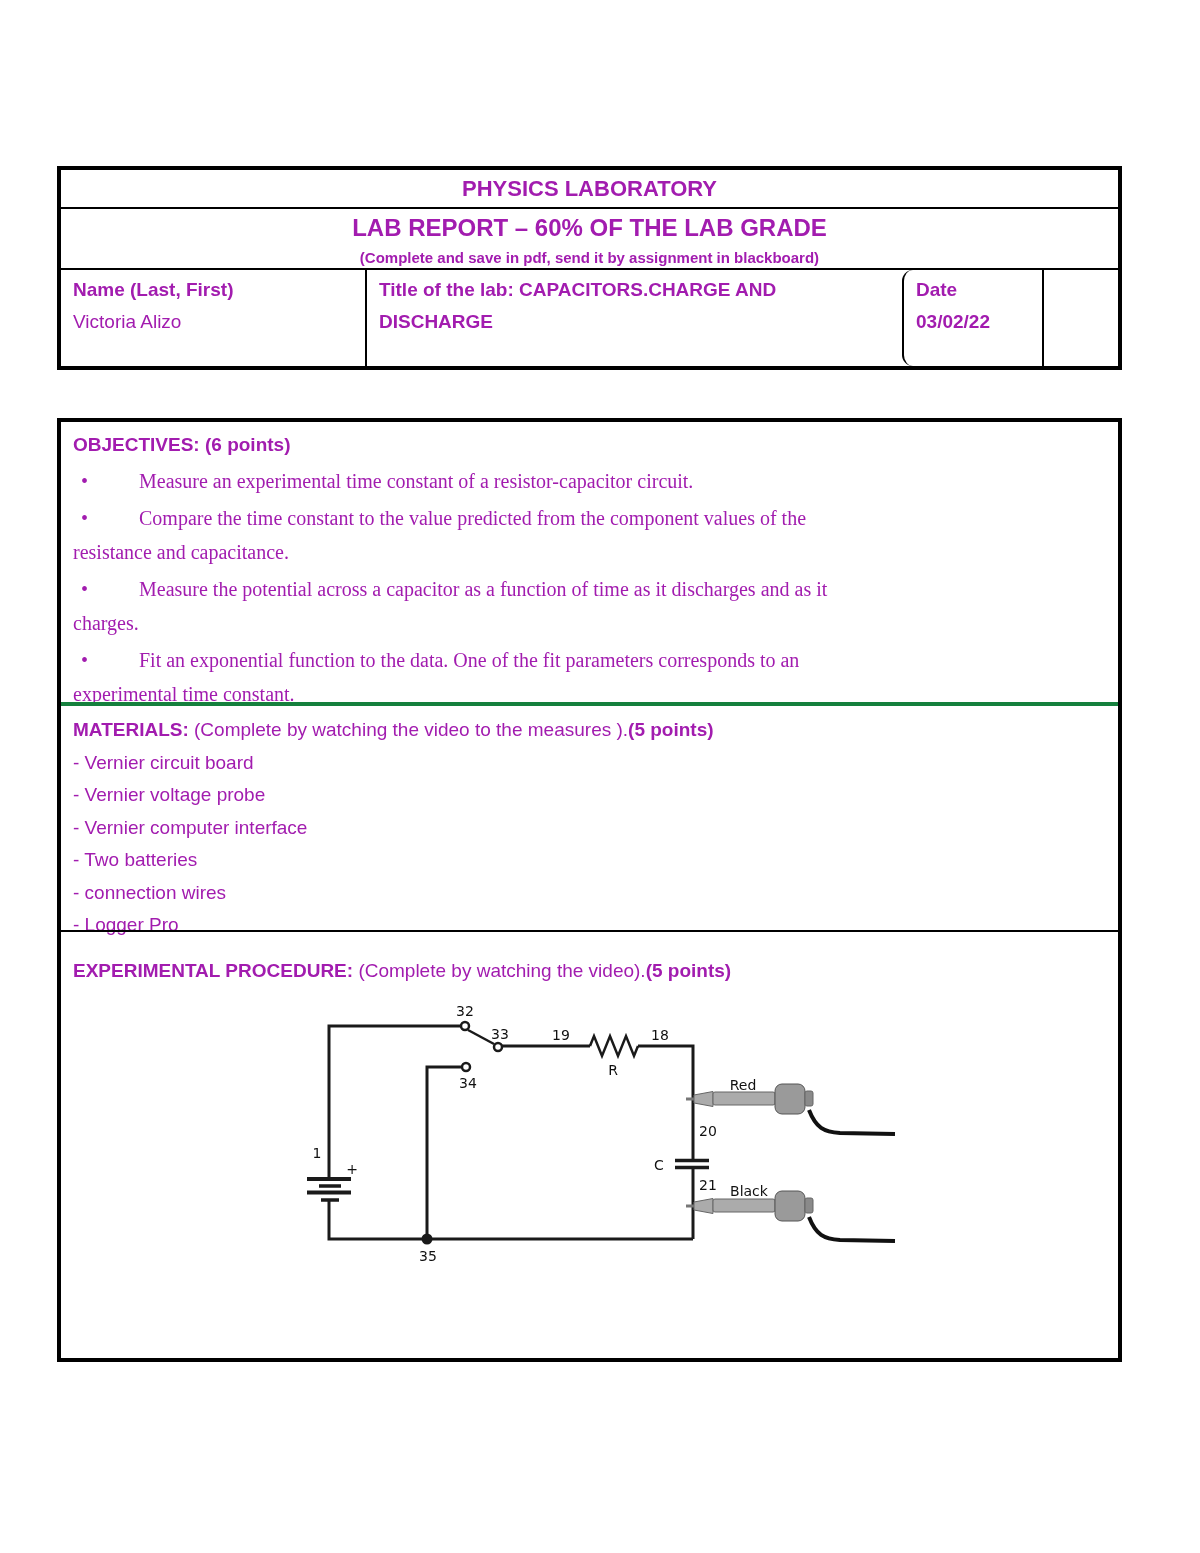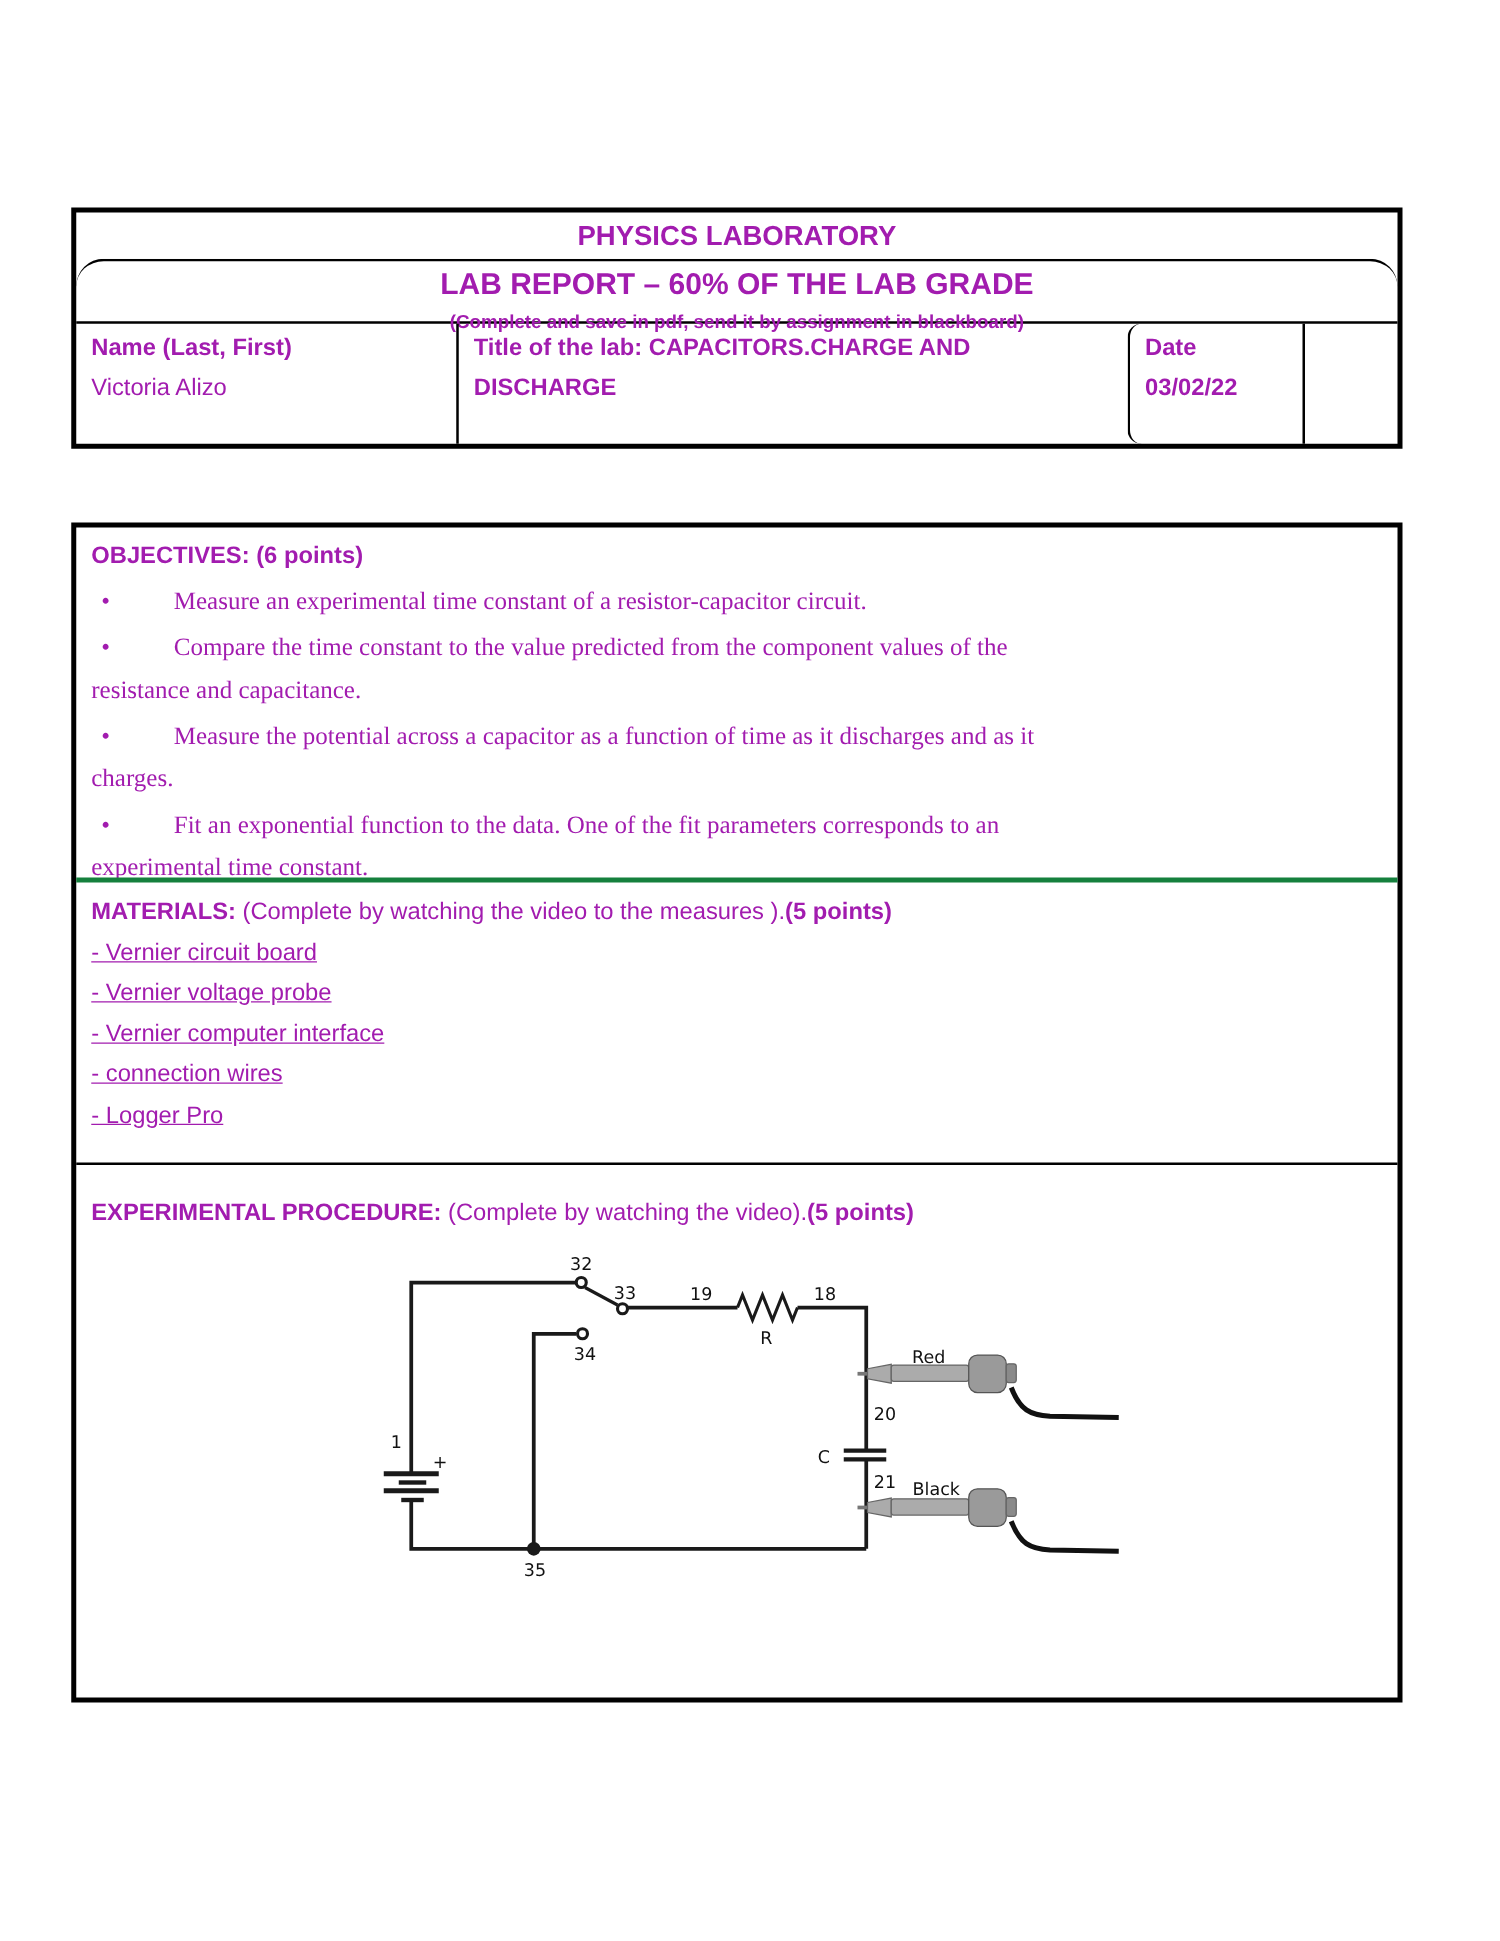--- a/index.html
+++ b/index.html
@@ -3,21 +3,21 @@
 <meta charset="utf-8">
 <style>
   html,body{margin:0;padding:0;background:#fff;}
   .page{position:relative;width:1200px;height:1553px;background:#ffffff;
         font-family:"Liberation Sans",sans-serif;color:#a21caf;}
 
   
   .htable{position:absolute;left:57px;top:166px;width:1065px;box-sizing:border-box;
           border:4px solid #000;}
   .hrow1{height:37px;line-height:37px;text-align:center;font-weight:bold;font-size:22px;}
-  .hrow2{border-top:2px solid #000;height:50px;text-align:center;padding-top:2px;box-sizing:border-box;border-radius:22px;}
+  .hrow2{border-top:2px solid #000;height:61px;text-align:center;padding-top:2px;box-sizing:border-box;}
   .hrow2 .big{font-size:24px;font-weight:bold;line-height:34px;}
   .hrow2 .small{font-size:15px;font-weight:bold;line-height:25px;}
   .hrow3{border-top:2px solid #000;display:flex;height:96px;}
   .hrow3 .cell{box-sizing:border-box;padding:4px 12px;font-size:19px;line-height:32px;}
   .c-name{width:304px;}
   .c-title{width:537px;border-left:2px solid #000;font-weight:bold;}
   .c-date{width:140px;border-left:2px solid #000;font-weight:bold;border-radius:11px;}
   .c-empty{flex:1;border-left:2px solid #000;}
   .bold{font-weight:bold;}
 
@@ -31,21 +31,21 @@
 
   .sec-head{font-size:19px;font-weight:bold;line-height:30px;}
   .sec-head .reg{font-weight:normal;}
 
   .obj-bullets{margin-top:4px;font-family:"Liberation Serif",serif;font-size:20px;}
   .bline{line-height:34.5px;margin-bottom:2px;}
   .bchar{display:inline-block;width:66px;padding-left:8px;box-sizing:border-box;}
   .btext{white-space:pre-wrap;}
 
   .mat-items{margin-top:2px;}
-  .mat-item{font-size:19px;line-height:32.4px;text-decoration:underline;}
+  .mat-item{font-size:19px;line-height:32.4px;}
 
   .circuit{position:absolute;left:239px;top:66px;}
   .circuit text{font-family:"DejaVu Sans",sans-serif;font-size:14px;fill:#111;}
   .wire{stroke:#1a1a1a;stroke-width:3;fill:none;}
   .thin{stroke:#1a1a1a;stroke-width:2.5;fill:none;}
   .term{fill:#fff;stroke:#1a1a1a;stroke-width:2.5;}
   .plateL{stroke:#1a1a1a;stroke-width:4;}
   .plateS{stroke:#1a1a1a;stroke-width:3.5;}
   .probe-body{fill:#ababab;stroke:#666;stroke-width:1;}
   .probe-conn{fill:#9a9a9a;stroke:#555;stroke-width:1;}
@@ -92,20 +92,21 @@
 experimental time constant.</span></div>
       </div>
     </div>
 
     <div class="mrow r-mat">
       <div class="sec-head"><span>MATERIALS:</span><span class="reg"> (Complete by watching the video to the measures ).</span><span>(5 points)</span></div>
       <div class="mat-items">
         <div class="mat-item">- Vernier circuit board</div>
         <div class="mat-item">- Vernier voltage probe</div>
         <div class="mat-item">- Vernier computer interface</div>
+        <div class="mat-item">- Two batteries</div>
         <div class="mat-item">- connection wires</div>
         <div class="mat-item">- Logger Pro</div>
       </div>
     </div>
 
     <div class="mrow r-proc">
       <div class="sec-head"><span>EXPERIMENTAL PROCEDURE:</span><span class="reg"> (Complete by watching the video).</span><span>(5 points)</span></div>
 
       <svg class="circuit" width="600" height="280" viewBox="0 0 600 280" xmlns="http://www.w3.org/2000/svg">
 

